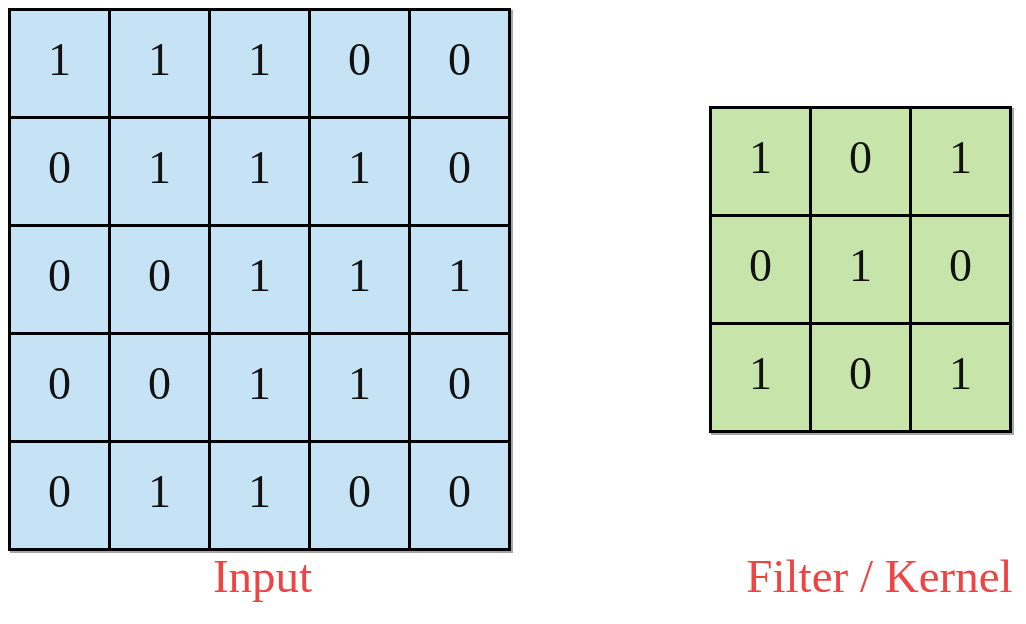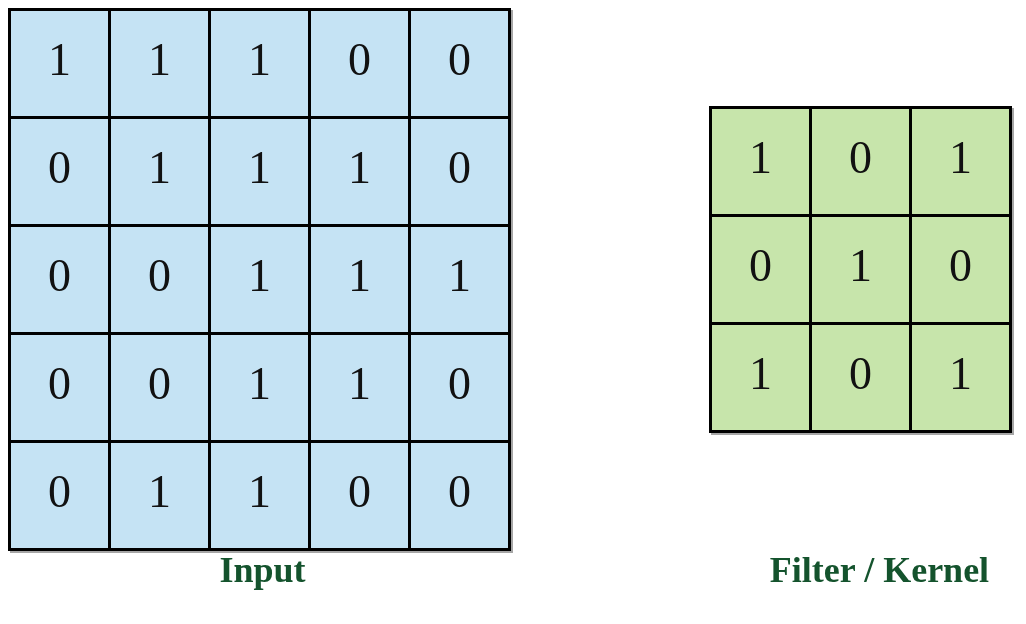--- a/index.html
+++ b/index.html
@@ -45,25 +45,24 @@
     top: 8px;
   }
   .filter-grid {
     left: 709px;
     top: 106px;
   }
   .label {
     position: absolute;
     top: 551px;
     text-align: center;
-    font-size: 36px;
+    font-size: 47px;
     line-height: 1.1;
-    color: #14532d;
+    color: #ef4444;
     white-space: nowrap;
-    font-weight: bold;
   }
   .input-label {
     left: 8px;
     width: 509px;
   }
   .filter-label {
     left: 728px;
     width: 303px;
   }
 </style>

